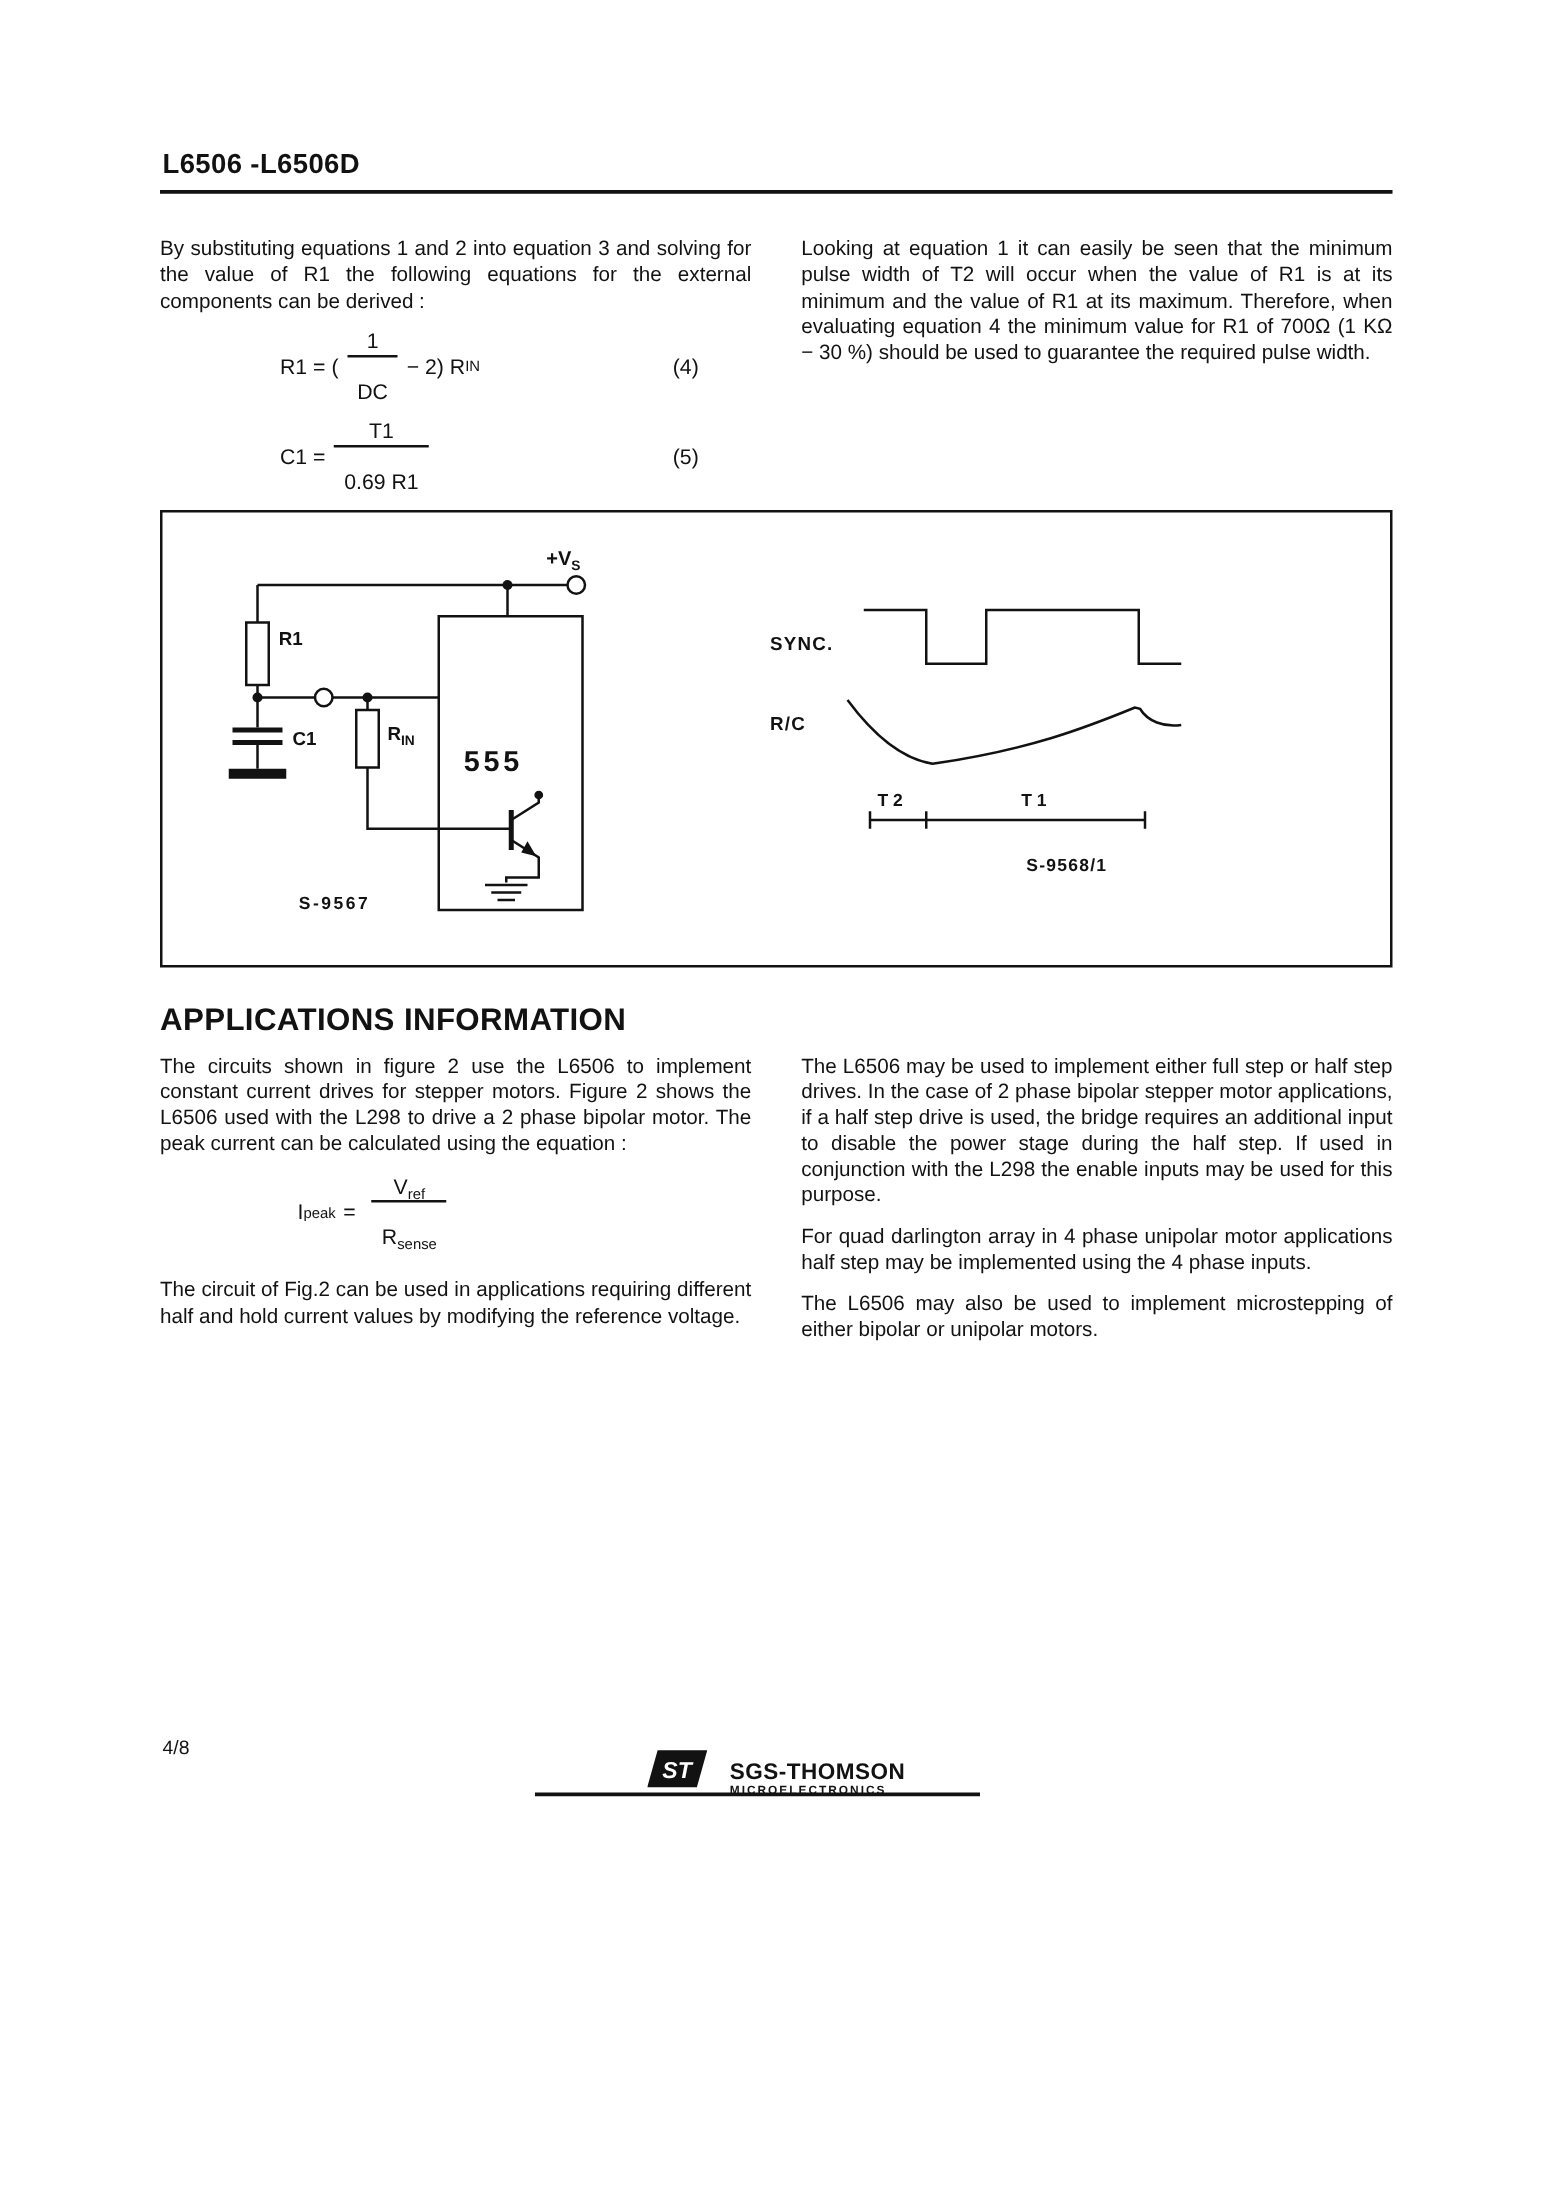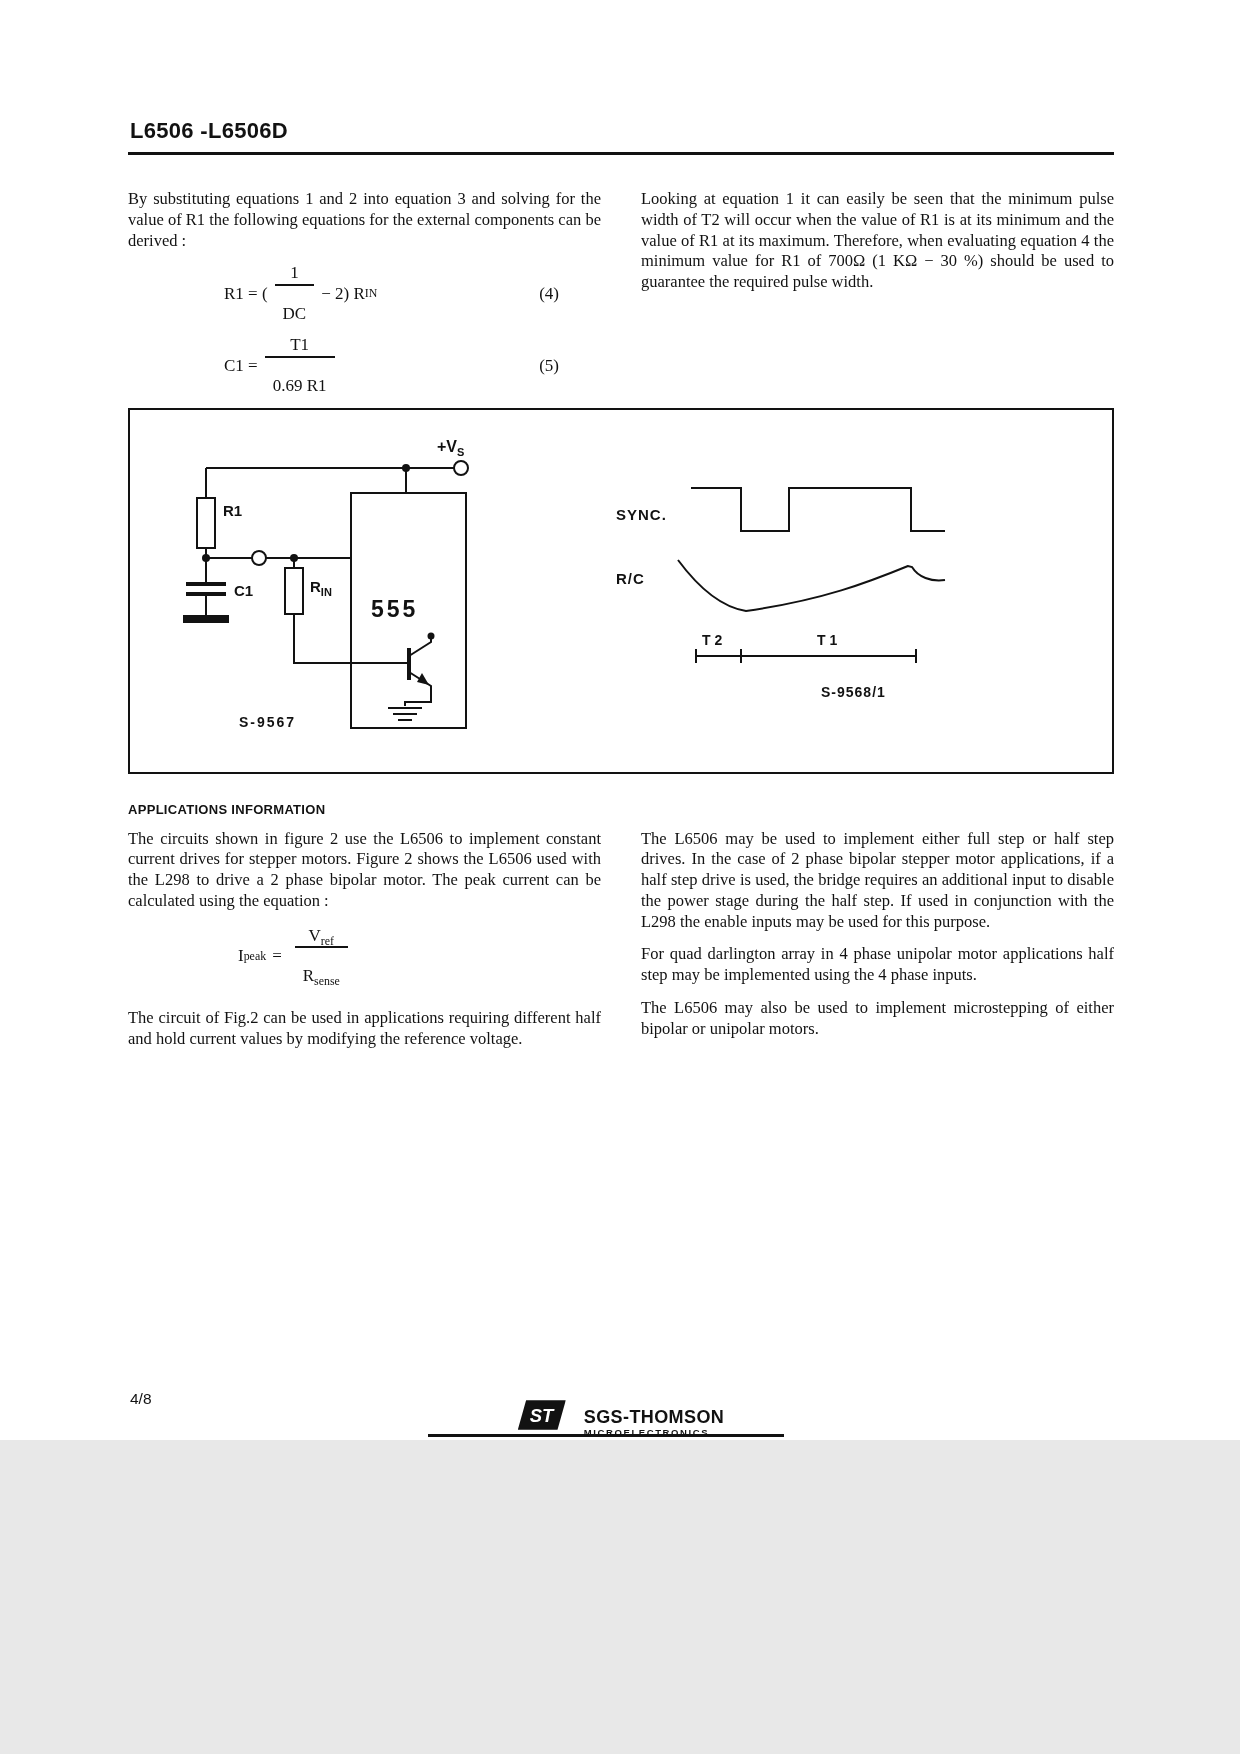--- a/index.html
+++ b/index.html
@@ -1,47 +1,47 @@
 <!DOCTYPE html>
 <html><head>
 <meta charset="utf-8">
 <style>
   * { box-sizing: border-box; }
   html,body { margin:0; padding:0; background:#e8e8e8; }
   .page {
-    width:1240px; height:1440px; margin:0 auto; background:#ffffff;
+    width:1240px; height:1754px; margin:0 auto; background:#ffffff;
     position:relative; font-family:"Liberation Sans", sans-serif; color:#121212;
   }
   .content { position:absolute; left:128px; right:126px; top:118px; }
 
   
   .doc-title { font-size:22px; font-weight:bold; margin:0 0 8px 2px; letter-spacing:0.3px; }
   .header-rule { border-top:3px solid #121212; margin-bottom:34px; }
 
   
-  .two-col { display:flex; gap:40px;font-family:Liberation Serif, serif; }
+  .two-col { display:flex; gap:40px; }
   .col { flex:1 1 0; text-align:justify; font-size:16.5px; line-height:1.26; }
   .col p { margin:0 0 12px 0; }
 
   
   .equation { display:flex; align-items:center; font-size:17px; margin:10px 0 12px 0; padding-left:96px; }
   .equation .eq-tag { margin-left:auto; padding-right:42px; }
   .frac { display:inline-flex; flex-direction:column; align-items:center; margin:0 7px; }
   .frac .num { padding:0 8px 1px 8px; line-height:1.15; }
   .frac .den { border-top:2px solid #121212; padding:18px 8px 0 8px; line-height:1.15; }
   sub { font-size:0.7em; line-height:0; }
 
   
   .figure-caption { font-size:16.5px; margin:14px 0 10px 0; }
   .figure-caption b { font-weight:bold; }
   .figure-box { border:2.5px solid #121212; height:366px; background:#fff;text-align:right; }
   .figure-box svg { width:100%; height:100%; display:block; }
 
   
-  .section-heading { font-size:13px; font-weight:bold; margin:28px 0 12px 0; letter-spacing:0.3px; }
+  .section-heading { font-size:25px; font-weight:bold; margin:28px 0 12px 0; letter-spacing:0.3px; }
   .equation.ipeak { padding-left:110px; margin:14px 0 22px 0; }
 
   
   .footer { position:absolute; left:128px; right:126px; top:1390px; height:60px; }
   .page-num { position:absolute; left:2px; top:0; font-size:15.5px; }
   .footer-rule { position:absolute; top:44px; left:300px; right:330px; border-top:3px solid #121212; }
   .logo { position:absolute; left:50%; top:2px; transform:translateX(-50%);
           display:flex; align-items:center; gap:18px; }
   .brand-name { font-size:18px; font-weight:bold; letter-spacing:0.4px; line-height:1.05;margin-top:16px; }
   .brand-sub { font-size:9.5px; font-weight:bold; letter-spacing:1.6px; line-height:1.2; }

